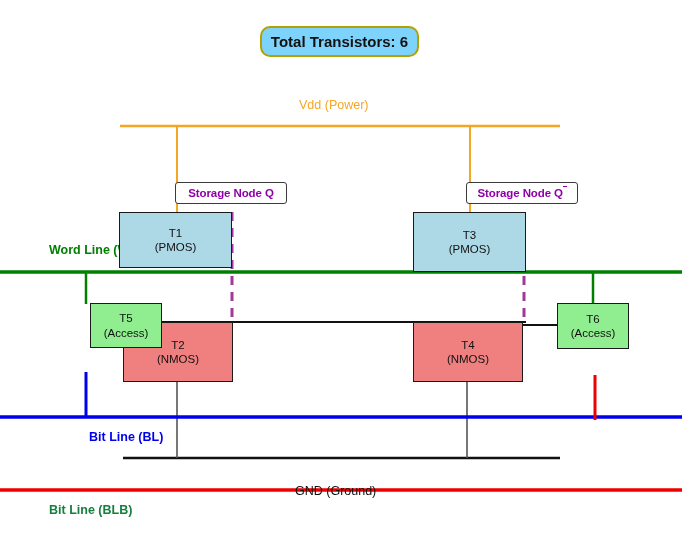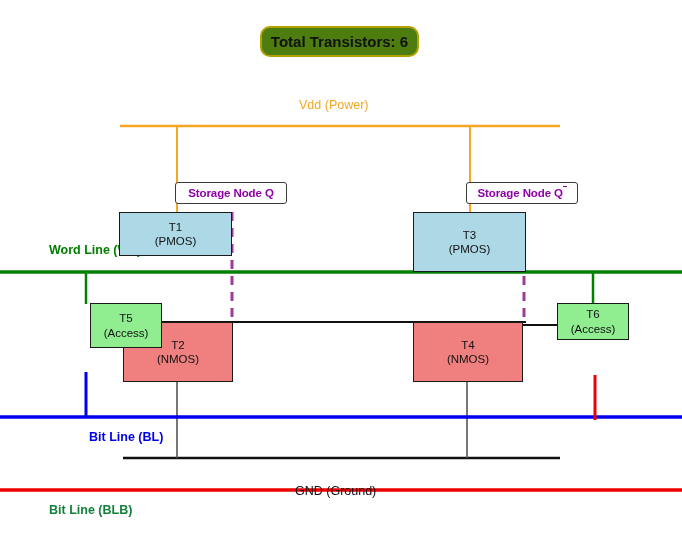--- a/index.html
+++ b/index.html
@@ -20,21 +20,21 @@
   svg.layer {
     position: absolute;
     left: 0;
     top: 0;
     width: 682px;
     height: 548px;
   }
   .badge {
     position: absolute;
     box-sizing: border-box;
-    background: #4d7c0f;
+    background: #7dd3fc;
     border: 2px solid #b3a100;
     border-radius: 10px;
     color: #111111;
     font-size: 15px;
     font-weight: bold;
     text-align: center;
     line-height: 1;
     display: flex;
     align-items: center;
     justify-content: center;
@@ -164,21 +164,21 @@
 
   <div class="node-tag" style="left:175px; top:182px; width:112px; height:22px;">
     <span>Storage Node Q</span>
   </div>
 
   <div class="node-tag" style="left:466px; top:182px; width:112px; height:22px;">
     <span>Storage Node Q</span>
       <span class="overbar">&nbsp;</span>
   </div>
 
-  <div class="tbox pmos" style="left:119px; top:212px; width:113px; height:44px;">
+  <div class="tbox pmos" style="left:119px; top:212px; width:113px; height:56px;">
     <span class="t-name">T1</span>
     <span class="t-type">(PMOS)</span>
   </div>
 
   <div class="tbox pmos" style="left:413px; top:212px; width:113px; height:60px;">
     <span class="t-name">T3</span>
     <span class="t-type">(PMOS)</span>
   </div>
 
   <div class="tbox nmos" style="left:123px; top:322px; width:110px; height:60px;">
@@ -189,18 +189,18 @@
   <div class="tbox nmos" style="left:413px; top:322px; width:110px; height:60px;">
     <span class="t-name">T4</span>
     <span class="t-type">(NMOS)</span>
   </div>
 
   <div class="tbox access" style="left:50px; top:303px; width:72px; height:45px;margin-left:40px;">
     <span class="t-name">T5</span>
     <span class="t-type">(Access)</span>
   </div>
 
-  <div class="tbox access" style="left:557px; top:303px; width:72px; height:37px;">
+  <div class="tbox access" style="left:557px; top:303px; width:72px; height:46px;">
     <span class="t-name">T6</span>
     <span class="t-type">(Access)</span>
   </div>
 
 </div>
 
 </body></html>

